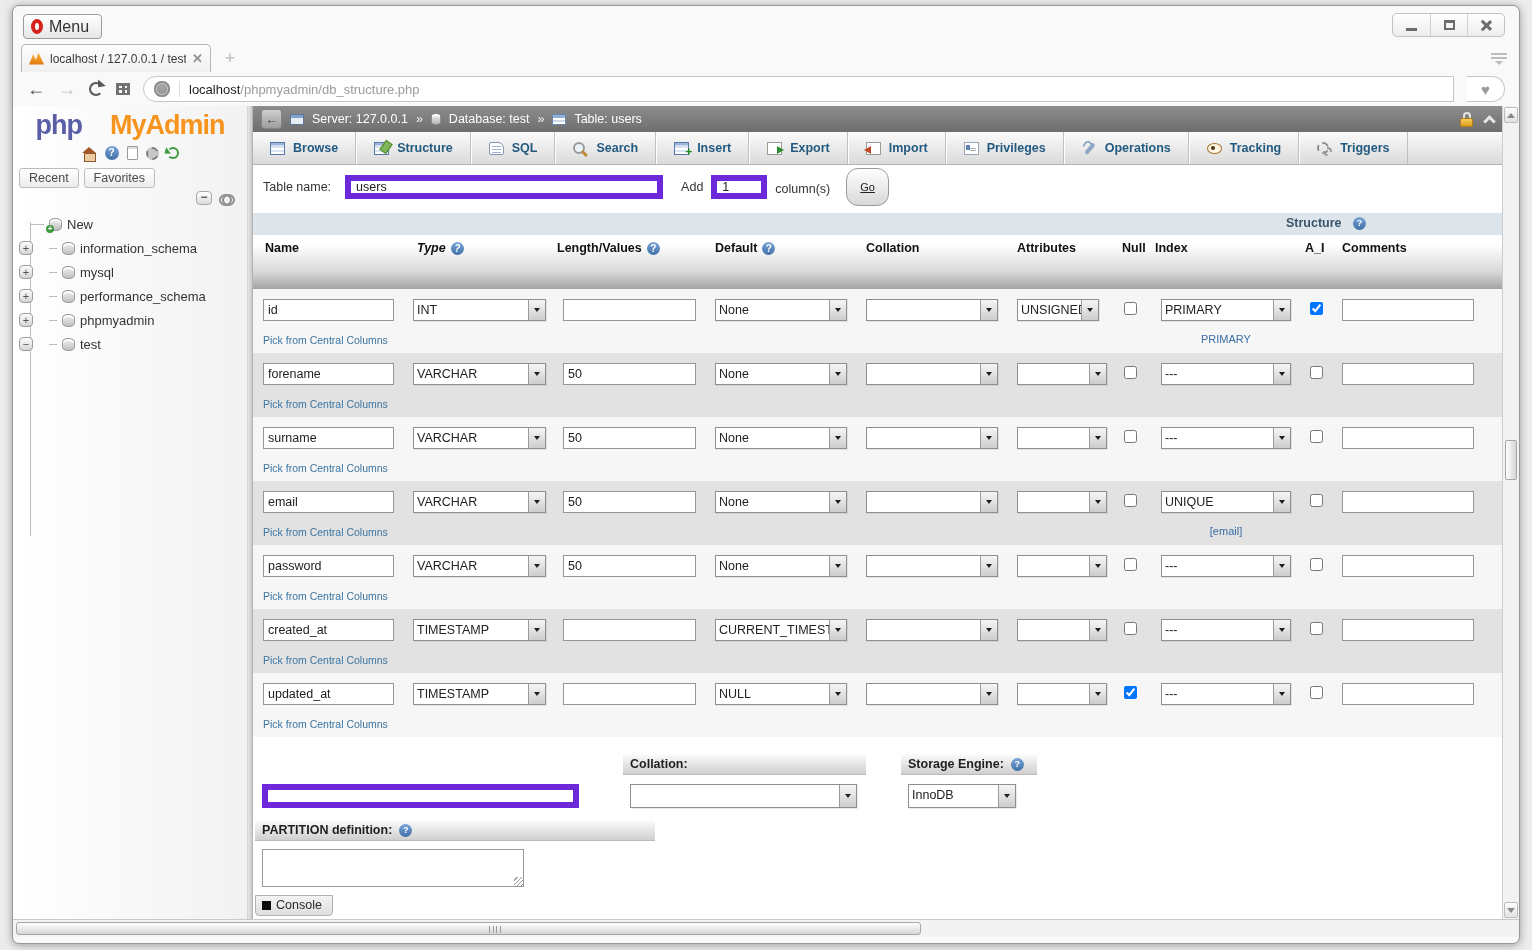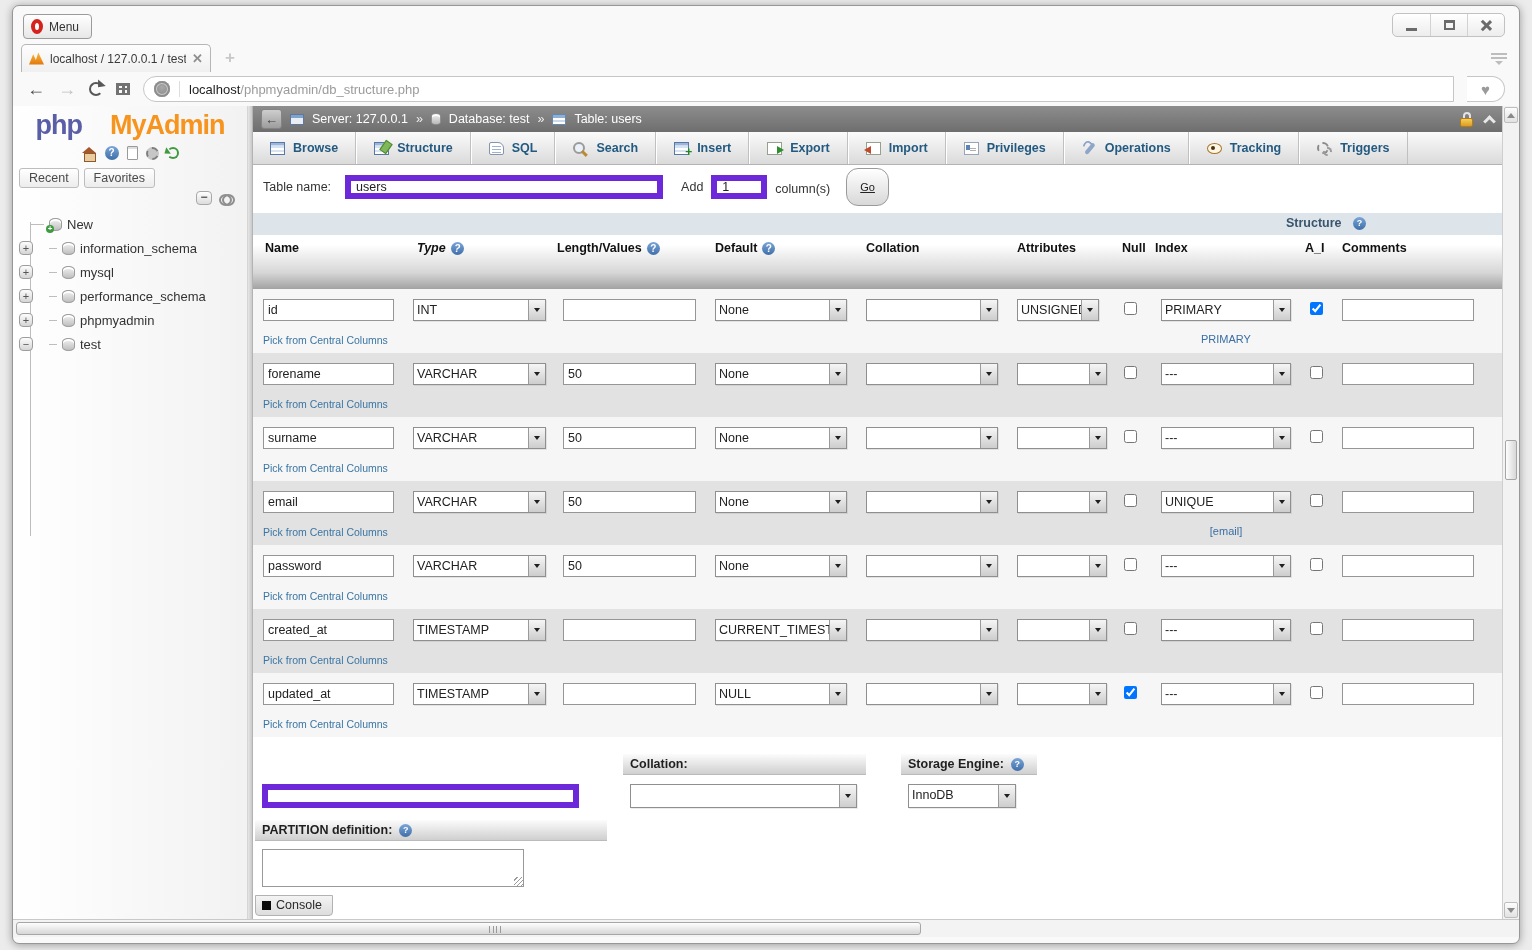--- a/index.html
+++ b/index.html
@@ -5,21 +5,21 @@
   *{box-sizing:border-box;margin:0;padding:0;font-family:"Liberation Sans",sans-serif;}
   html,body{width:1532px;height:950px;background:#ececec;overflow:hidden;}
   .window{position:absolute;left:12px;top:5px;width:1508px;height:939px;background:#f9f9f9;
           border:1px solid #979797;border-radius:7px;box-shadow:0 1px 8px rgba(0,0,0,.35);overflow:hidden;}
 
   
   .titlebar{height:36px;position:relative;}
   .menu-btn{position:absolute;left:10px;top:8px;height:25px;display:flex;align-items:center;gap:6px;
             padding:0 12px 0 7px;border:1px solid #9b9b9b;border-radius:4px;background:linear-gradient(#fff,#e7e7e7);}
   .opera-logo{width:12px;height:15px;border:4px solid #d6221c;border-radius:50%;background:#fff;}
-  .menu-label{font-size:12px;color:#333;}
+  .menu-label{font-size:16px;color:#333;}
   .win-controls{position:absolute;right:14px;top:7px;display:flex;border:1px solid #c2c2c2;border-radius:5px;
                 overflow:hidden;background:linear-gradient(#fff,#ededed);}
   .win-btn{width:37px;height:22px;display:flex;align-items:center;justify-content:center;border-left:1px solid #d2d2d2;}
   .win-btn:first-child{border-left:none;}
   .g-min{width:11px;height:3px;background:#6b6b6b;margin-top:9px;}
   .g-max{width:11px;height:10px;border:2px solid #6b6b6b;border-top-width:3px;}
   .g-x{position:relative;width:12px;height:12px;}
   .g-x::before,.g-x::after{content:"";position:absolute;left:5px;top:0;width:2.5px;height:13px;background:#6b6b6b;}
   .g-x::before{transform:rotate(45deg);} .g-x::after{transform:rotate(-45deg);}
 
@@ -171,21 +171,21 @@
   .picklink{position:absolute;left:10px;top:45px;font-size:10.5px;color:#3a76a4;text-decoration:none;}
   .sublink{position:absolute;top:44px;left:908px;width:130px;text-align:center;font-size:11px;color:#3a6ea5;text-decoration:none;}
 
   .footer{position:relative;height:176px;background:#fff;font-size:12.5px;}
   .band{position:absolute;height:21px;background:linear-gradient(#fcfcfc,#cfcfcf);border-bottom:1px solid #bbb;
         font-weight:bold;color:#1f1f1f;padding:2px 7px;display:flex;align-items:center;gap:7px;}
   .help-ic.sm{width:13px;height:13px;line-height:13px;font-size:9px;}
   .fcomments{left:2px;top:17px;width:334px;}
   .fcollation{left:370px;top:17px;width:243px;}
   .fengine{left:648px;top:17px;width:136px;}
-  .fpartition{left:2px;top:83px;width:352px;}
+  .fpartition{left:2px;top:83px;width:400px;}
   .cm-input{position:absolute;left:9px;top:47px;width:317px;}
   .coll-sel{position:absolute;left:377px;top:47px;width:227px;height:24px;}
   .eng-sel{position:absolute;left:655px;top:47px;width:108px;height:24px;}
   .part-ta{position:absolute;left:9px;top:112px;width:262px;height:38px;border:1px solid #999;background:#fff;resize:none;font-size:12px;}
   .resize-grip{position:absolute;left:261px;top:140px;width:9px;height:9px;background:repeating-linear-gradient(135deg,transparent 0 2px,#9a9a9a 2px 3px);}
   .console-tab{position:absolute;left:2px;top:158px;display:inline-flex;align-items:center;gap:5px;padding:2px 10px 3px 6px;
                border:1px solid #b2b2b2;border-radius:0 0 4px 4px;background:linear-gradient(#f4f4f4,#dddddd);color:#2b2b2b;font-size:12.5px;}
   .console-ic{width:9px;height:9px;background:#0c0c0c;}
 
   

